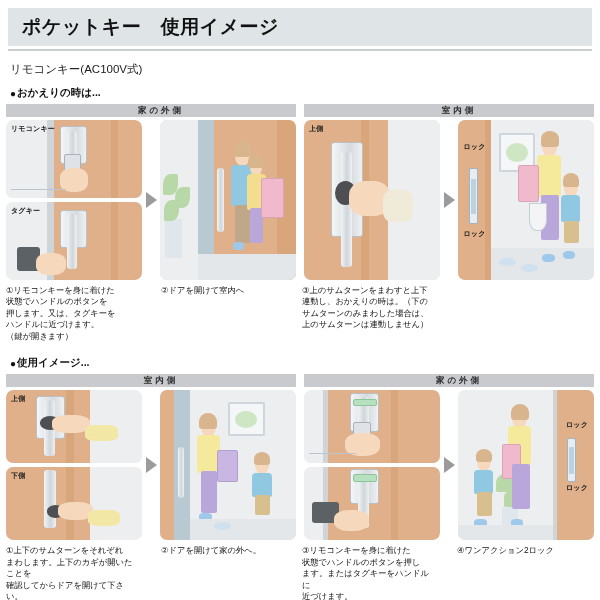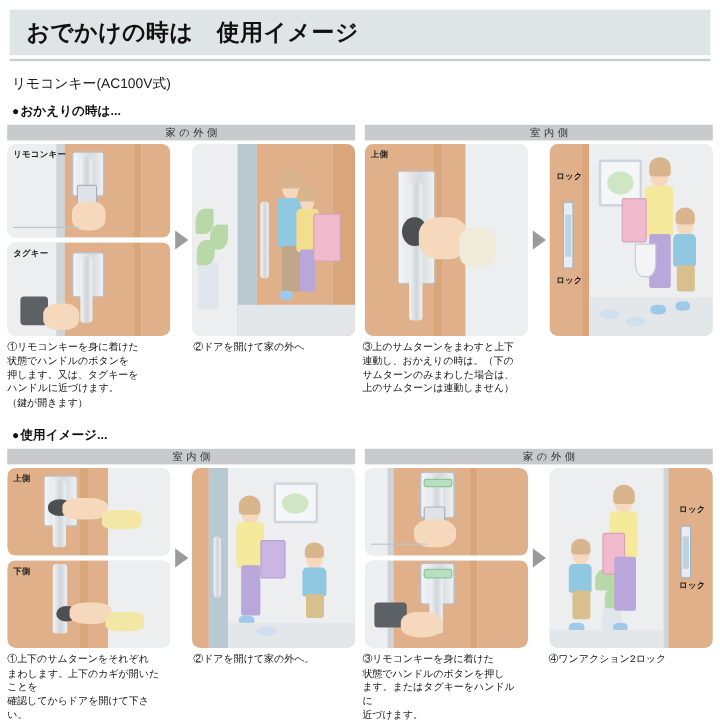--- a/index.html
+++ b/index.html
@@ -32,21 +32,21 @@
   .sec-head .dot{font-size:10px;margin-right:1px;}
 
   .cols{
     display:flex;margin:4px 6px 0 6px;gap:8px;
   }
   .colgroup{flex:1;display:flex;flex-direction:column;min-width:0;}
 
   .bar{
     height:13px;background:#c8cace;
     display:flex;align-items:center;justify-content:center;
-    font-size:8.5px;font-weight:400;color:#2a2a2a;letter-spacing:3px;padding-left:20px;
+    font-size:8.5px;font-weight:700;color:#2a2a2a;letter-spacing:3px;padding-left:20px;
   }
 
   .panels{display:flex;margin-top:3px;align-items:stretch;}
   .panel{position:relative;flex:1;min-width:0;}
   .arrow{
     width:18px;display:flex;align-items:center;justify-content:center;flex:0 0 18px;
   }
   .tri{
     width:0;height:0;border-top:8px solid transparent;border-bottom:8px solid transparent;
     border-left:11px solid #9b9b9b;
@@ -91,32 +91,32 @@
   .hair{position:absolute;background:#d9b58e;border-radius:50% 50% 20% 20%;}
   .body{position:absolute;border-radius:4px 4px 2px 2px;}
   .legs{position:absolute;background:#b9a6db;border-radius:2px;}
   .shoe{position:absolute;background:#9ec9ea;border-radius:40%;}
   .key{position:absolute;background:#dfe3e7;border:1px solid #a9b2ba;border-radius:2px;}
   .cord{position:absolute;border-bottom:1.5px solid #b9c6d2;}
   .tagkey{position:absolute;background:#5c6166;border-radius:3px;}
   .slipper{position:absolute;background:#cfe0ee;border-radius:50%;}
 
   
-  .caps{display:flex;margin:5px 6px 0 6px;gap:4px;font-family:Liberation Mono, monospace;}
+  .caps{display:flex;margin:5px 6px 0 6px;gap:4px;}
   .capgroup{flex:1;display:flex;min-width:0;}
   .cap{flex:1;font-size:8.3px;line-height:1.38;color:#111;padding-right:4px;min-width:0;white-space:pre-line;}
   .capspacer{flex:0 0 18px;}
 </style>
 </head>
 <body>
 
 <div class="page">
 
   <div class="titlebar">
-    <div class="t">おでかけの時は　使用イメージ</div>
+    <div class="t">ポケットキー　使用イメージ</div>
   </div>
   <div class="title-rule"></div>
   <div class="subtitle">リモコンキー(AC100V式)</div>
 
   <div class="section">
     <div class="sec-head">
       <span class="dot">●</span>
       <span>おかえりの時は...</span>
     </div>
 
@@ -251,21 +251,21 @@
     </div>
 
     <div class="caps">
       <div class="capgroup">
         <div class="cap">①リモコンキーを身に着けた
 状態でハンドルのボタンを
 押します。又は、タグキーを
 ハンドルに近づけます。
 （鍵が開きます）</div>
         <div class="capspacer"></div>
-        <div class="cap">②ドアを開けて家の外へ</div>
+        <div class="cap">②ドアを開けて室内へ</div>
       </div>
       <div class="capgroup">
         <div class="cap">③上のサムターンをまわすと上下
 連動し、おかえりの時は。（下の
 サムターンのみまわした場合は、
 上のサムターンは連動しません）</div>
         <div class="capspacer"></div>
       </div>
     </div>
   </div>

